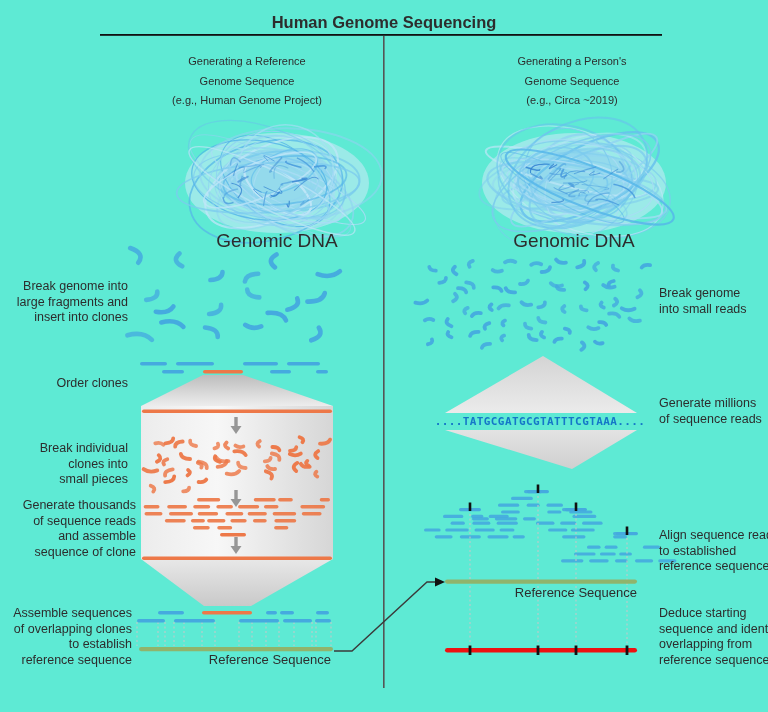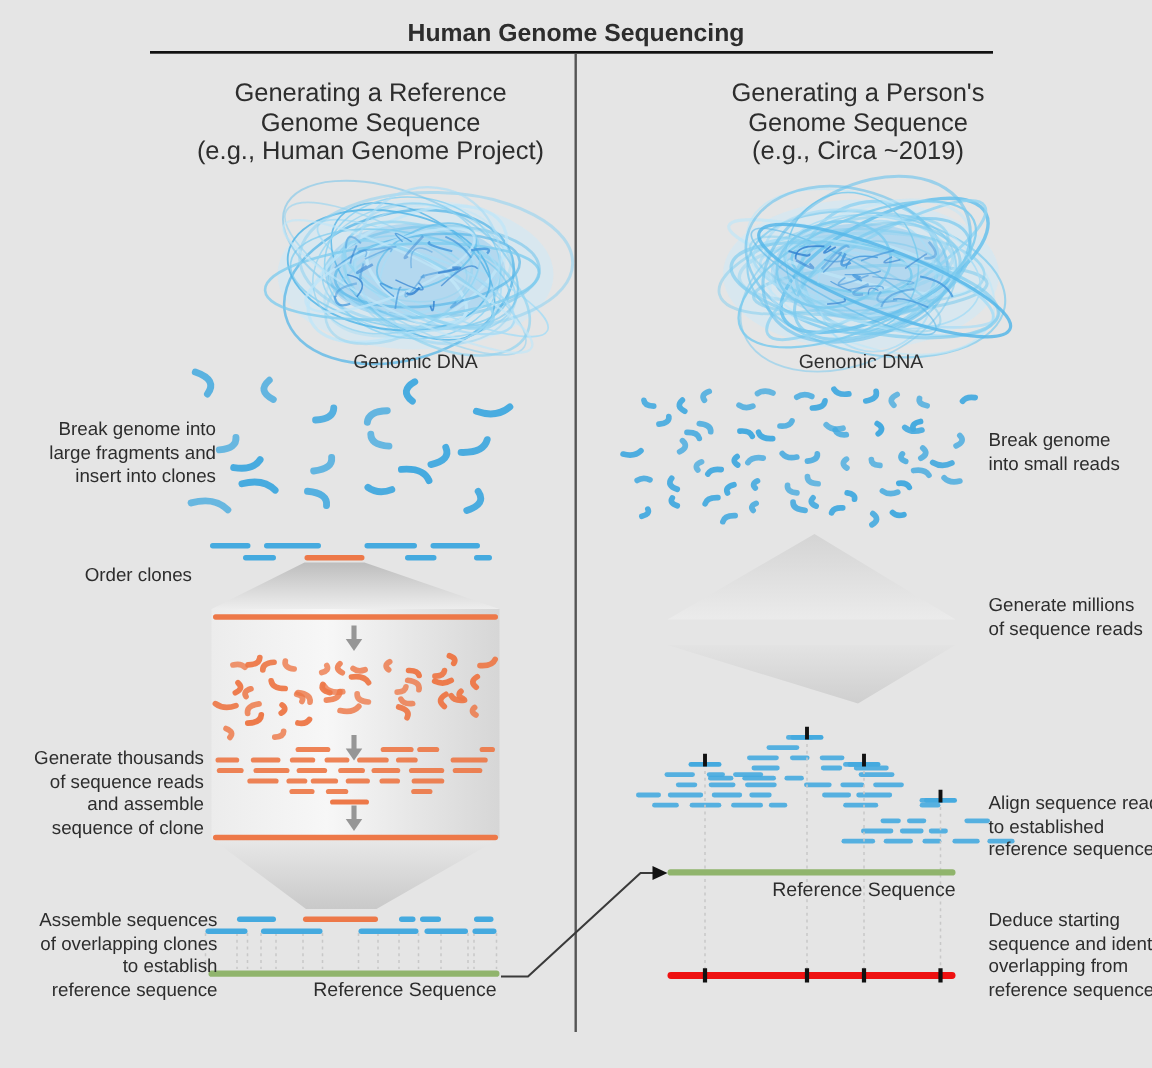--- a/index.html
+++ b/index.html
@@ -1,24 +1,24 @@
 <!DOCTYPE html>
 <html><head>
 <meta charset="utf-8">
 <style>
   html,body{margin:0;padding:0;background:#fff;}
-  #stage{position:relative;width:768px;height:712px;background:#e5e5e5;overflow:hidden;
+  #stage{position:relative;width:768px;height:712px;background:#5eead4;overflow:hidden;
          font-family:"Liberation Sans",sans-serif;}
   #art{position:absolute;left:0;top:0;}
   .txt{position:absolute;color:#2d2d2d;white-space:pre;font-size:12.5px;line-height:15.6px;}
   .r{text-align:right;}
   .c{text-align:center;}
   .title{font-size:16.5px;font-weight:bold;line-height:20px;}
-  .header{font-size:17px;line-height:19.5px;}
-  .cap{font-size:13px;}
+  .header{font-size:11px;line-height:19.5px;}
+  .cap{font-size:19px;}
   .ref{font-size:13px;}
   .seq{font-family:"DejaVu Sans Mono",monospace;font-weight:bold;font-size:11px;
        letter-spacing:.4px;line-height:17px;}
 </style>
 </head>
 <body>
 
 <div id="stage">
   <svg id="art" width="768" height="712" viewBox="0 0 768 712">
       <defs>
@@ -466,34 +466,38 @@
   <div class="txt c header" style="left: 97px; top: 52px; width: 300px; color: rgb(45, 45, 45);">Generating a Reference
 Genome Sequence
 (e.g., Human Genome Project)</div>
   <div class="txt c header" style="left: 422px; top: 52px; width: 300px; color: rgb(45, 45, 45);">Generating a Person's
 Genome Sequence
 (e.g., Circa ~2019)</div>
 
   <div class="txt c cap" style="left: 187px; top: 233px; width: 180px; color: rgb(45, 45, 45);">Genomic DNA</div>
   <div class="txt c cap" style="left: 484px; top: 233px; width: 180px; color: rgb(45, 45, 45);">Genomic DNA</div>
 
-  <div class="txt r" style="left: 20px; top: 279px; width: 124px; color: rgb(45, 45, 45);">Break genome into
+  <div class="txt r" style="left: 4px; top: 279px; width: 124px; color: rgb(45, 45, 45);">Break genome into
 large fragments and
 insert into clones</div>
   <div class="txt r" style="left: 4px; top: 376px; width: 124px; color: rgb(45, 45, 45);">Order clones</div>
+  <div class="txt r" style="left: 4px; top: 441px; width: 124px; color: rgb(45, 45, 45);">Break individual
+clones into
+small pieces</div>
   <div class="txt r" style="left: 12px; top: 498px; width: 124px; color: rgb(45, 45, 45);">Generate thousands
 of sequence reads
 and assemble
 sequence of clone</div>
-  <div class="txt r" style="left: 19px; top: 606px; width: 126px; color: rgb(45, 45, 45); text-align: right;">Assemble sequences
+  <div class="txt r" style="left: 6px; top: 606px; width: 126px; color: rgb(45, 45, 45); text-align: right;">Assemble sequences
 of overlapping clones
 to establish
 reference sequence</div>
   <div class="txt r ref" style="left: 181px; top: 652px; width: 150px; color: rgb(45, 45, 45);">Reference Sequence</div>
 
+  <div class="txt c seq" style="left: 424px; top: 413px; width: 232px; color: rgb(21, 119, 200);">....TATGCGATGCGTATTTCGTAAA....</div>
 
   <div class="txt" style="left: 659px; top: 286px; width: 106px; color: rgb(45, 45, 45);">Break genome
 into small reads</div>
   <div class="txt" style="left: 659px; top: 396px; width: 108px; color: rgb(45, 45, 45);">Generate millions
 of sequence reads</div>
   <div class="txt" style="left: 659px; top: 528px; width: 108px; color: rgb(45, 45, 45);">Align sequence reads
 to established
 reference sequence</div>
   <div class="txt" style="left: 659px; top: 606px; width: 108px; color: rgb(45, 45, 45);">Deduce starting
 sequence and identify

